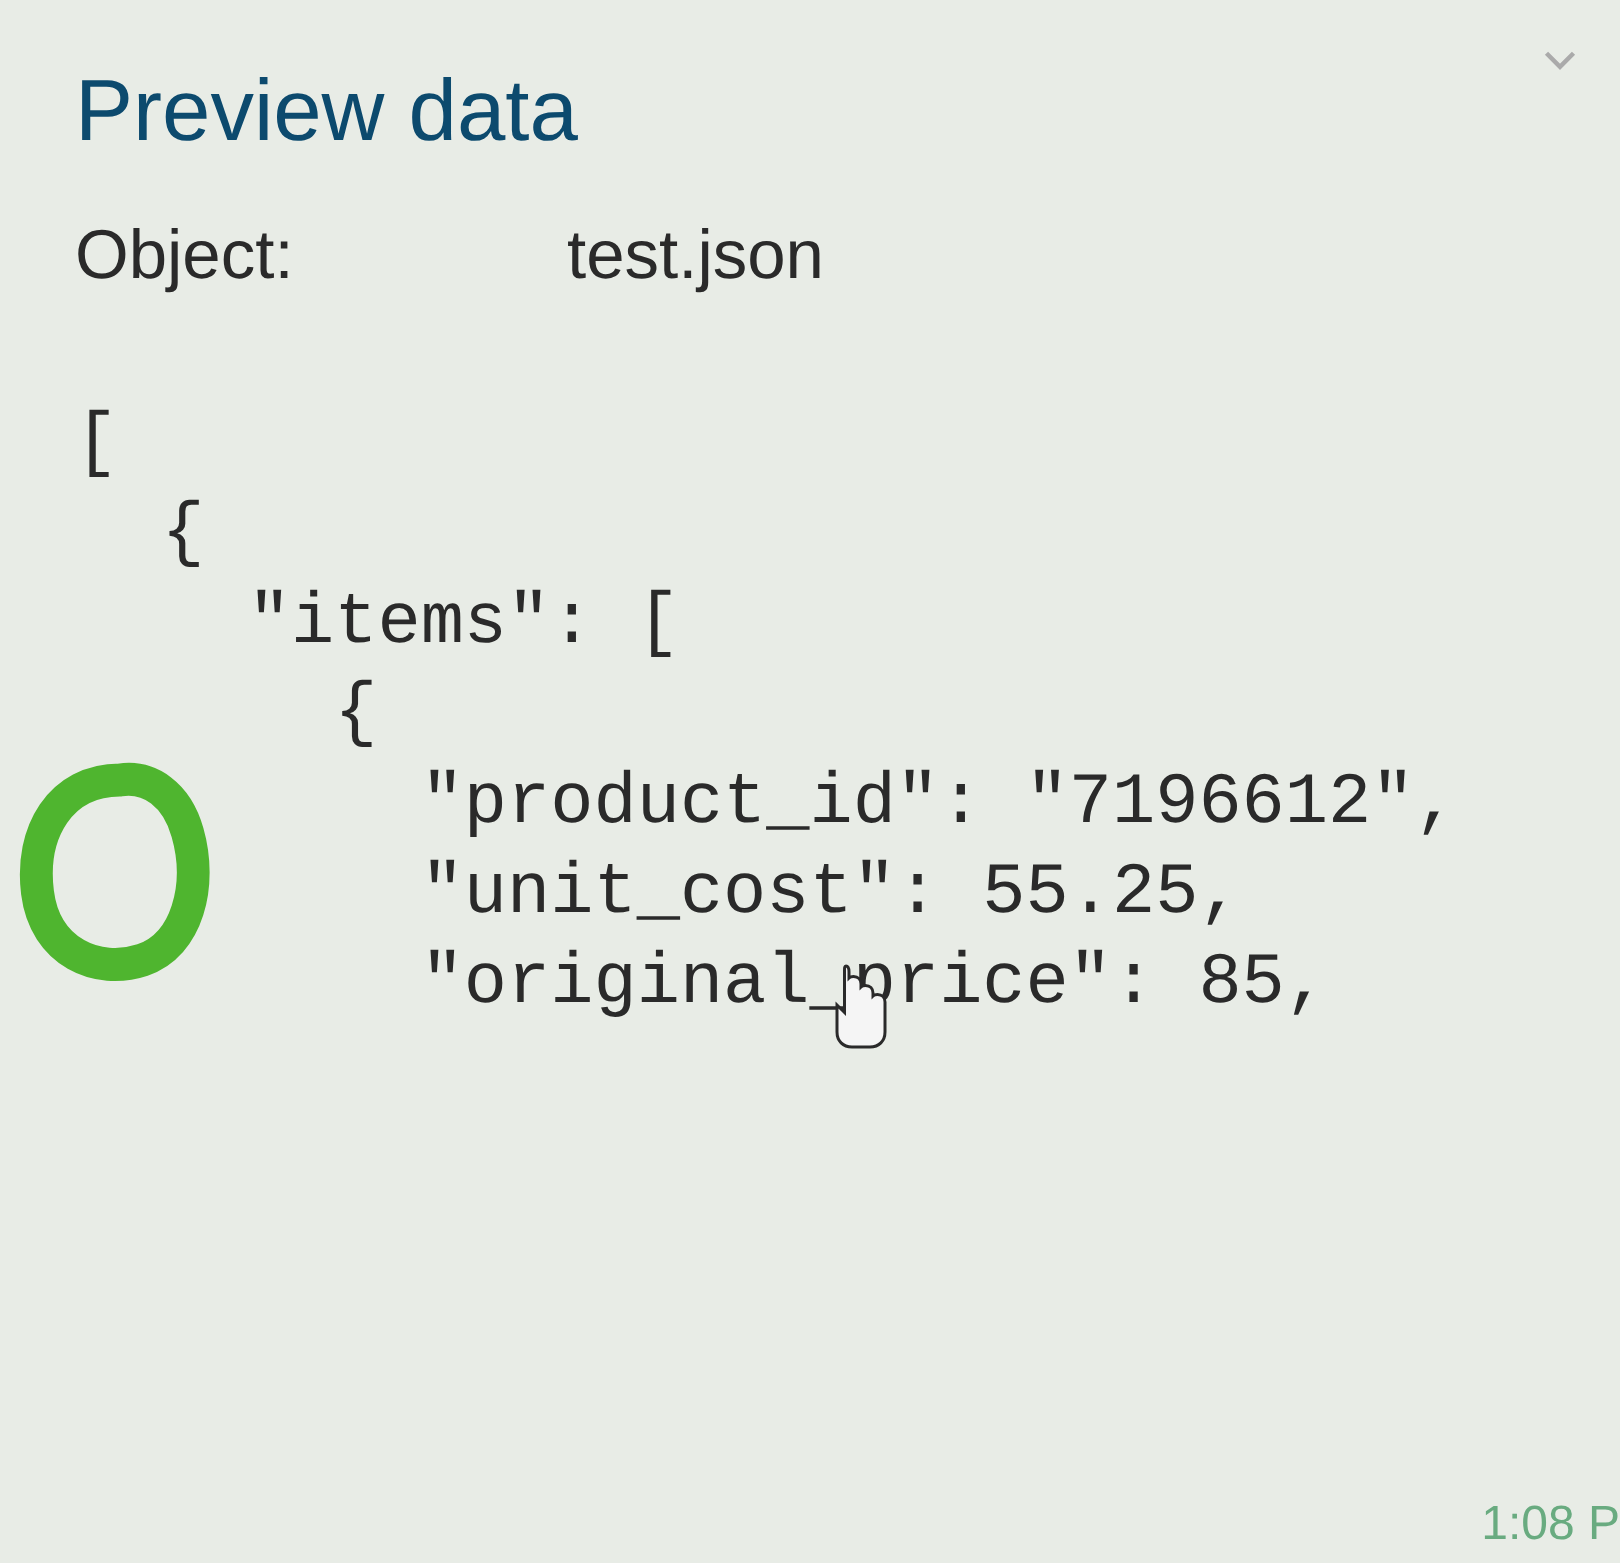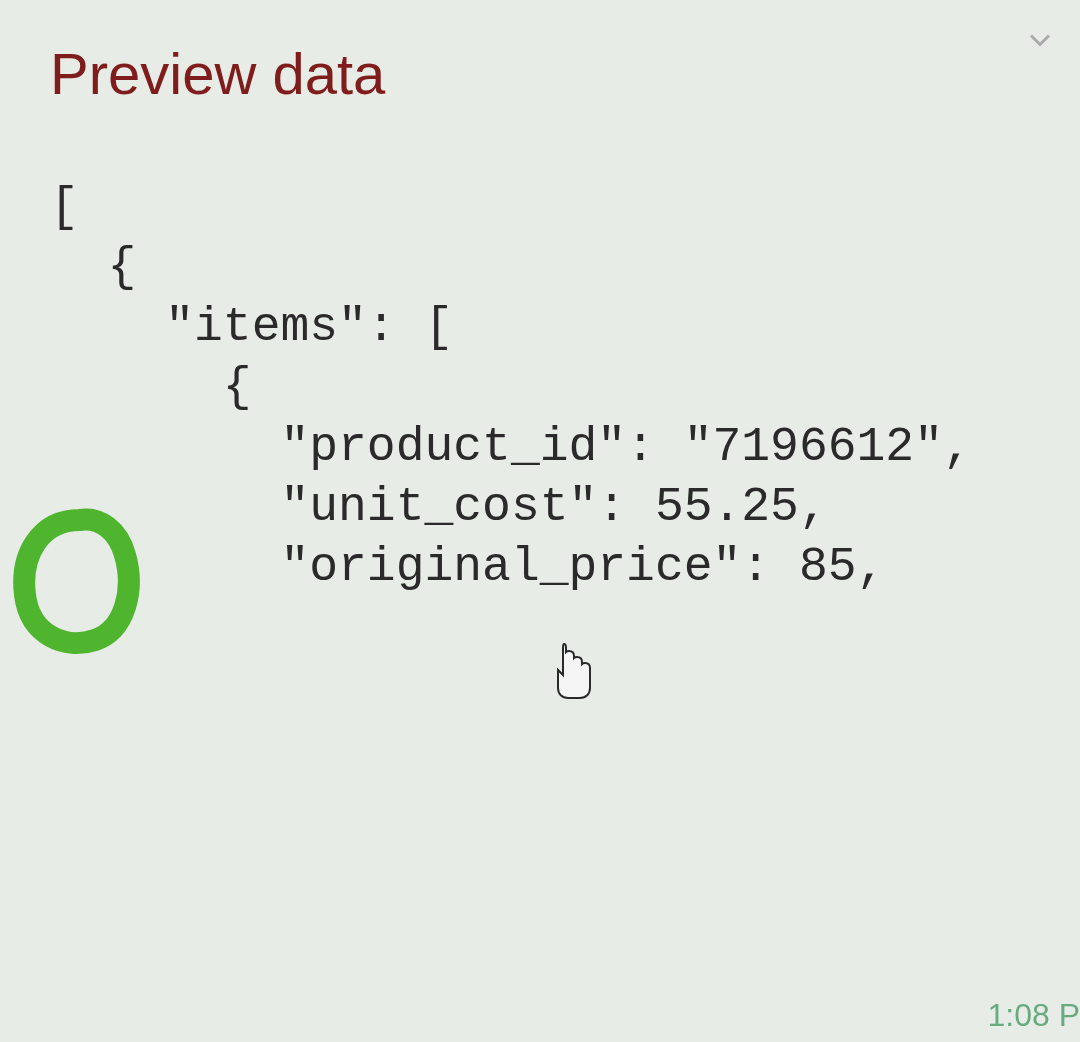--- a/index.html
+++ b/index.html
@@ -18,21 +18,21 @@
     }
     .panel {
       padding: 40px 50px;
       width: 100%;
       height: 100%;
       position: relative;
     }
     .title {
       font-size: 58px;
       font-weight: 400;
-      color: #7f1d1d;
+      color: #0c4a6e;
       margin-bottom: 35px;
     }
     .meta-row {
       font-size: 46px;
       font-weight: 400;
       color: #2a2a2a;
       margin-bottom: 40px;
       display: flex;
     }
     .meta-label {
@@ -96,20 +96,24 @@
 
   <div class="expand-icon">
     <svg width="36" height="36" viewBox="0 0 24 24" fill="none" stroke="#aaa" stroke-width="2">
       <polyline points="6 9 12 15 18 9"></polyline>
     </svg>
   </div>
 
   <h1 class="title">Preview data</h1>
 
 
+  <div class="meta-row">
+    <span class="meta-label wide">Object:</span>
+    <span>test.json</span>
+  </div>
 
   <div class="code-block"><span>[</span>
 <span>  {</span>
 <span>    "items": [</span>
 <span>      {</span>
 <span>        "product_id": "7196612",</span>
 <span>        "unit_cost": 55.25,</span>
 <span>        "original_price": 85,</span></div>
 
 </div>

